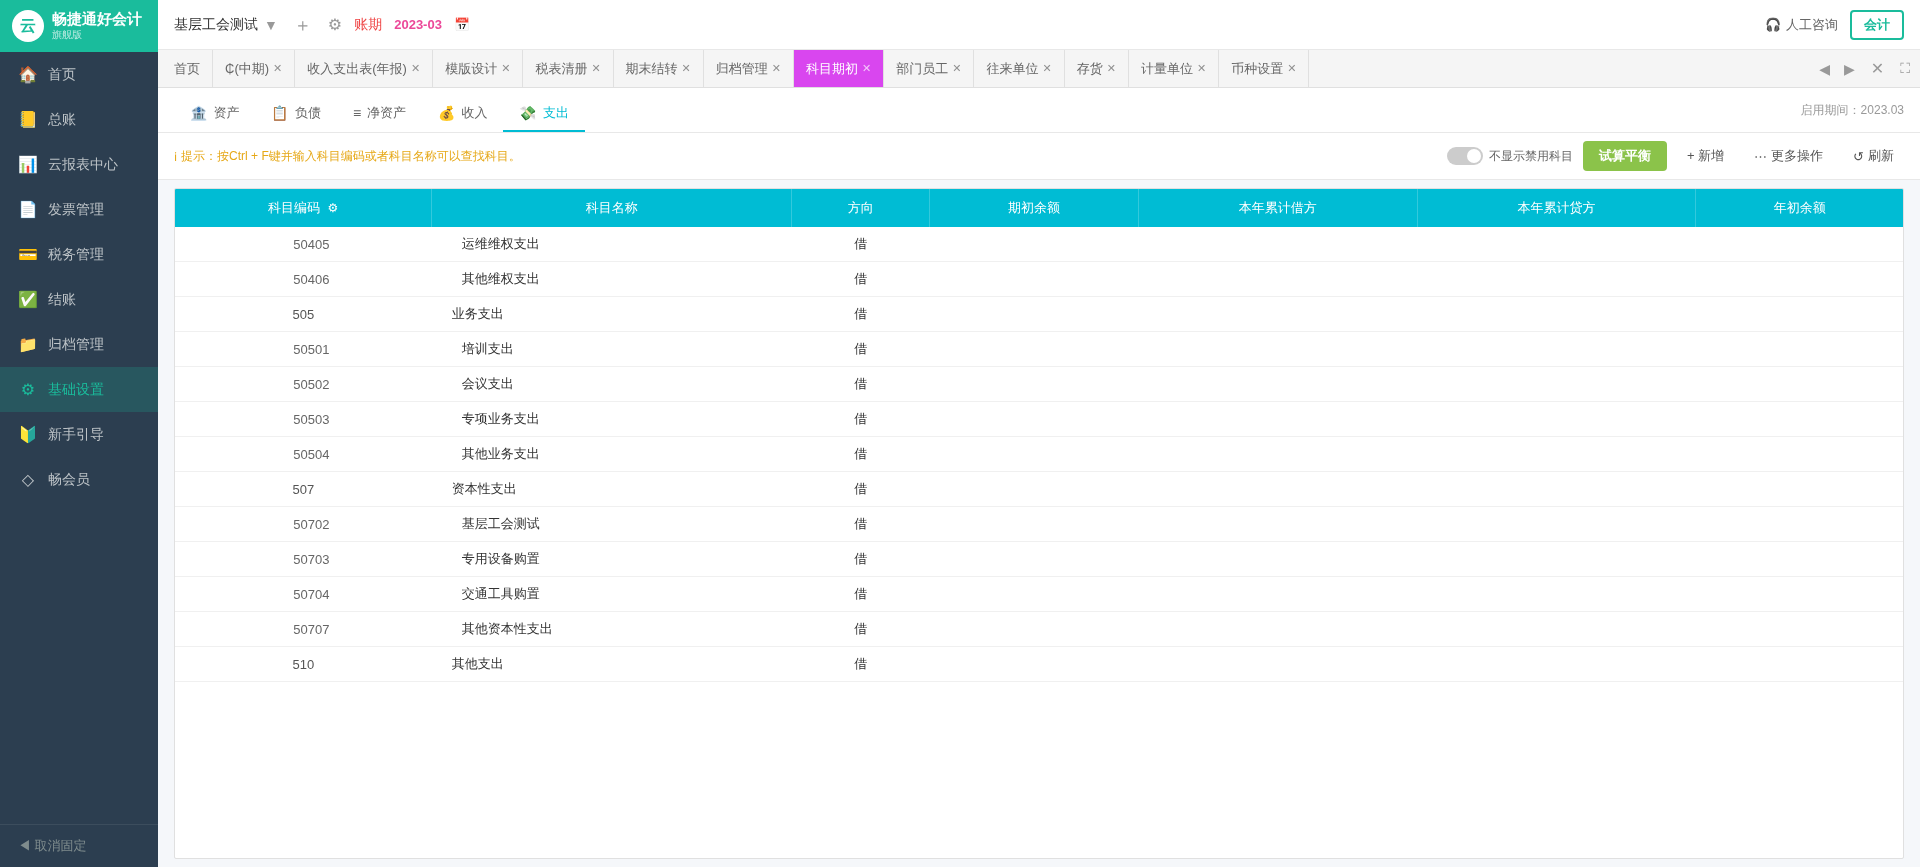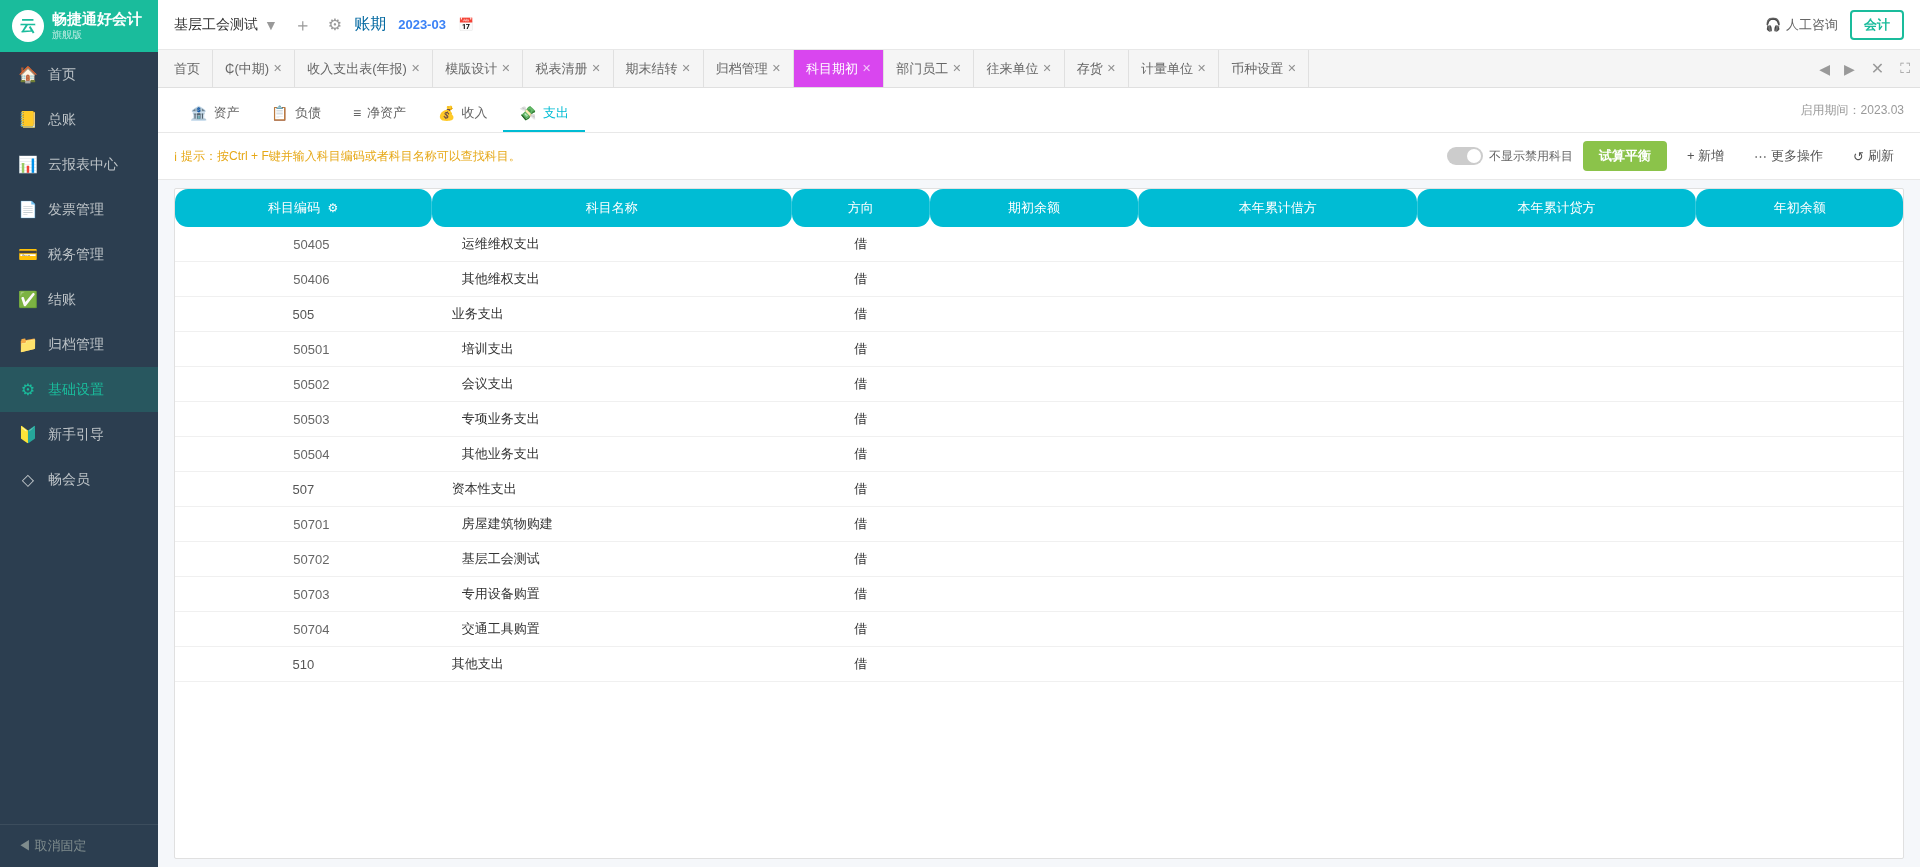--- a/index.html
+++ b/index.html
@@ -19,22 +19,22 @@
 
     
     .main { flex: 1; display: flex; flex-direction: column; height: 100%; overflow: hidden; }
 
     
     .top-header { background: #fff; border-bottom: 1px solid #e8e8e8; padding: 12px 16px; display: flex; align-items: center; gap: 12px; height: 50px; flex-shrink: 0; }
     .company-selector { display: flex; align-items: center; gap: 6px; color: #333; font-size: 14px; cursor: pointer; }
     .company-selector .chevron { color: #999; }
     .top-header-add { color: #999; font-size: 18px; cursor: pointer; padding: 4px; }
     .top-header-settings { color: #999; font-size: 16px; cursor: pointer; }
-    .period-label { color: #0369a1; font-size: 16px; }
-    .period-value { color: #3b82f6; font-weight: bold; }
+    .period-label { color: #ef4444; font-size: 14px; }
+    .period-value { color: #ec4899; font-weight: bold; }
     .period-calendar { color: #1abc9c; cursor: pointer; }
     .top-header-right { margin-left: auto; display: flex; align-items: center; gap: 12px; }
     .consult-btn { display: flex; align-items: center; gap: 4px; color: #666; cursor: pointer; font-size: 13px; }
     .account-btn { border: 2px solid #1abc9c; color: #1abc9c; padding: 4px 12px; border-radius: 4px; cursor: pointer; font-size: 13px; font-weight: bold; }
 
     
     .tab-bar { background: #f5f5f5; border-bottom: 1px solid #e0e0e0; display: flex; align-items: center; padding: 0 4px; height: 38px; overflow: hidden; flex-shrink: 0; }
     .tab-item { display: flex; align-items: center; gap: 4px; padding: 6px 12px; font-size: 13px; cursor: pointer; color: #666; border-right: 1px solid #e0e0e0; white-space: nowrap; height: 100%; }
     .tab-item.active { background: #d946ef; color: white; }
     .tab-close { color: inherit; opacity: 0.7; font-size: 11px; }
@@ -63,21 +63,21 @@
     .toggle-label { color: #666; font-size: 12px; }
     .btn-balance { background: #8bc34a; color: white; border: none; padding: 6px 16px; border-radius: 4px; cursor: pointer; font-size: 13px; font-weight: bold; }
     .btn-add { background: transparent; color: #555; border: none; padding: 6px 10px; cursor: pointer; font-size: 13px; display: flex; align-items: center; gap: 4px; }
     .btn-more { background: transparent; color: #555; border: none; padding: 6px 10px; cursor: pointer; font-size: 13px; display: flex; align-items: center; gap: 4px; }
     .btn-refresh { background: transparent; color: #555; border: none; padding: 6px 10px; cursor: pointer; font-size: 13px; display: flex; align-items: center; gap: 4px; }
 
     
     .table-container { flex: 1; overflow-y: auto; background: white; margin: 8px 16px; border: 1px solid #e0e0e0; border-radius: 2px; }
     table { width: 100%; border-collapse: collapse; }
     thead tr { background: #00bcd4; color: white; }
-    thead th { padding: 10px 12px; text-align: center; font-size: 13px; font-weight: normal; border-right: 1px solid rgba(255,255,255,0.2); white-space: nowrap; border-radius: 13px; }
+    thead th { padding: 10px 12px; text-align: center; font-size: 13px; font-weight: normal; border-right: 1px solid rgba(255,255,255,0.2); white-space: nowrap; }
     thead th:last-child { border-right: none; }
     tbody tr { border-bottom: 1px solid #f0f0f0; }
     tbody td { padding: 8px 12px; text-align: center; color: #333; font-size: 13px; }
     tbody td:nth-child(1) { color: #555; }
     tbody td:nth-child(2) { text-align: left; padding-left: 20px; }
     .parent-row td { font-weight: normal; }
     .child-row td:nth-child(1) { padding-left: 28px; color: #666; }
     .child-row td:nth-child(2) { padding-left: 30px; }
 
     
@@ -359,49 +359,49 @@
             <tr class="parent-row">
       <td>507</td>
       <td>资本性支出</td>
       <td>借</td>
       <td></td>
       <td></td>
       <td></td>
       <td></td>
     </tr>
             <tr class="child-row">
-      <td>    50701</td>
-      <td>房屋建筑物购建</td>
-      <td>借</td>
-      <td></td>
-      <td></td>
-      <td></td>
-      <td></td>
-    </tr>
-            <tr class="child-row">
       <td>    50702</td>
       <td>基层工会测试</td>
       <td>借</td>
       <td></td>
       <td></td>
       <td></td>
       <td></td>
     </tr>
             <tr class="child-row">
       <td>    50703</td>
       <td>专用设备购置</td>
       <td>借</td>
       <td></td>
       <td></td>
       <td></td>
       <td></td>
     </tr>
             <tr class="child-row">
       <td>    50704</td>
       <td>交通工具购置</td>
+      <td>借</td>
+      <td></td>
+      <td></td>
+      <td></td>
+      <td></td>
+    </tr>
+            <tr class="child-row">
+      <td>    50707</td>
+      <td>其他资本性支出</td>
       <td>借</td>
       <td></td>
       <td></td>
       <td></td>
       <td></td>
     </tr>
             <tr class="parent-row">
       <td>510</td>
       <td>其他支出</td>
       <td>借</td>

